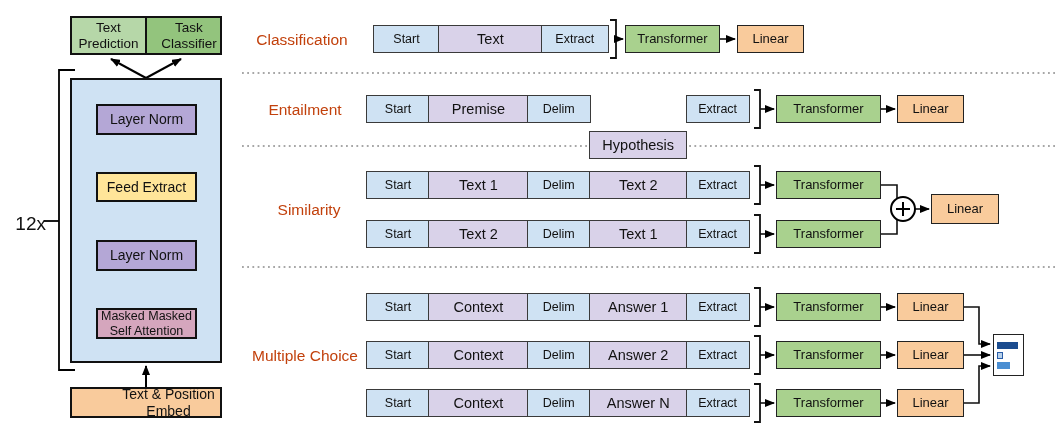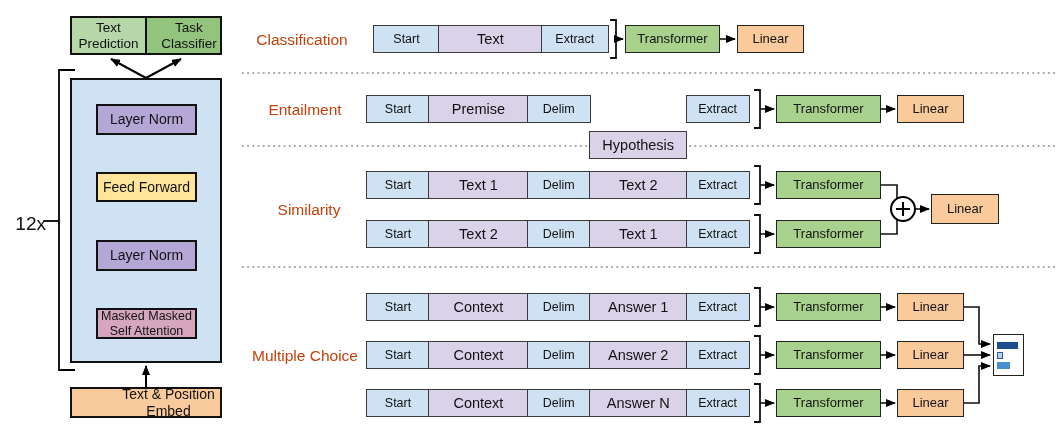--- a/index.html
+++ b/index.html
@@ -127,21 +127,21 @@
     <span>Task Classifier</span>
   </div>
 
   <div class="box" style="left: 70px; top: 78px; width: 152px; height: 285px; background-color: rgb(207, 226, 243);"></div>
 
   <div class="box" style="left: 96px; top: 104px; width: 101px; height: 31px; z-index: 3; background-color: rgb(180, 167, 214);">
     <span>Layer Norm</span>
   </div>
 
   <div class="box" style="left: 96px; top: 172px; width: 101px; height: 30px; z-index: 3; background-color: rgb(255, 229, 153);">
-    <span>Feed Forward</span>
+    <span>Feed Extract</span>
   </div>
 
   <div class="box" style="left: 96px; top: 240px; width: 101px; height: 31px; z-index: 3; background-color: rgb(180, 167, 214);">
     <span>Layer Norm</span>
   </div>
 
   <div class="box" style="left: 96px; top: 308px; width: 101px; height: 31px; z-index: 3; font-size: 12.5px; flex-direction: column; background-color: rgb(213, 166, 189);">
     <span>Masked Masked</span>
     <span>Self Attention</span>
   </div>

